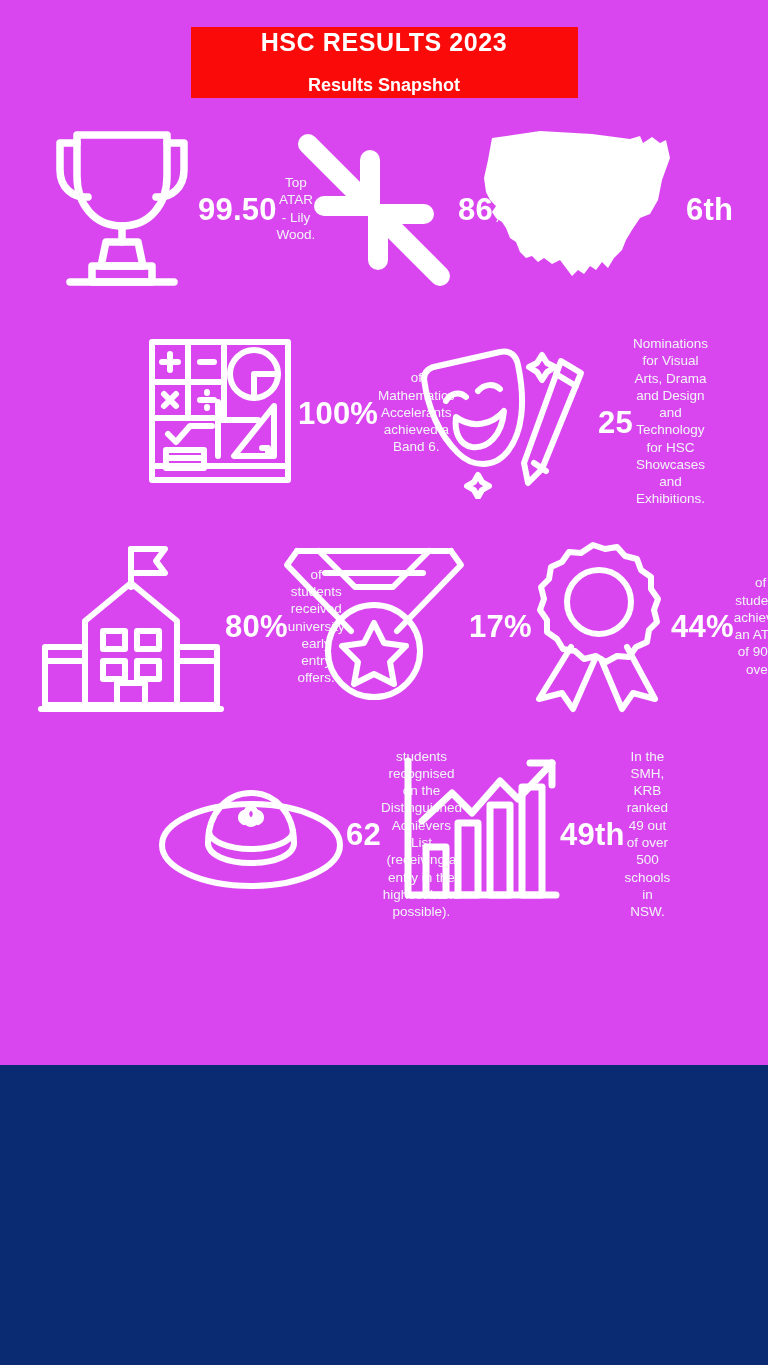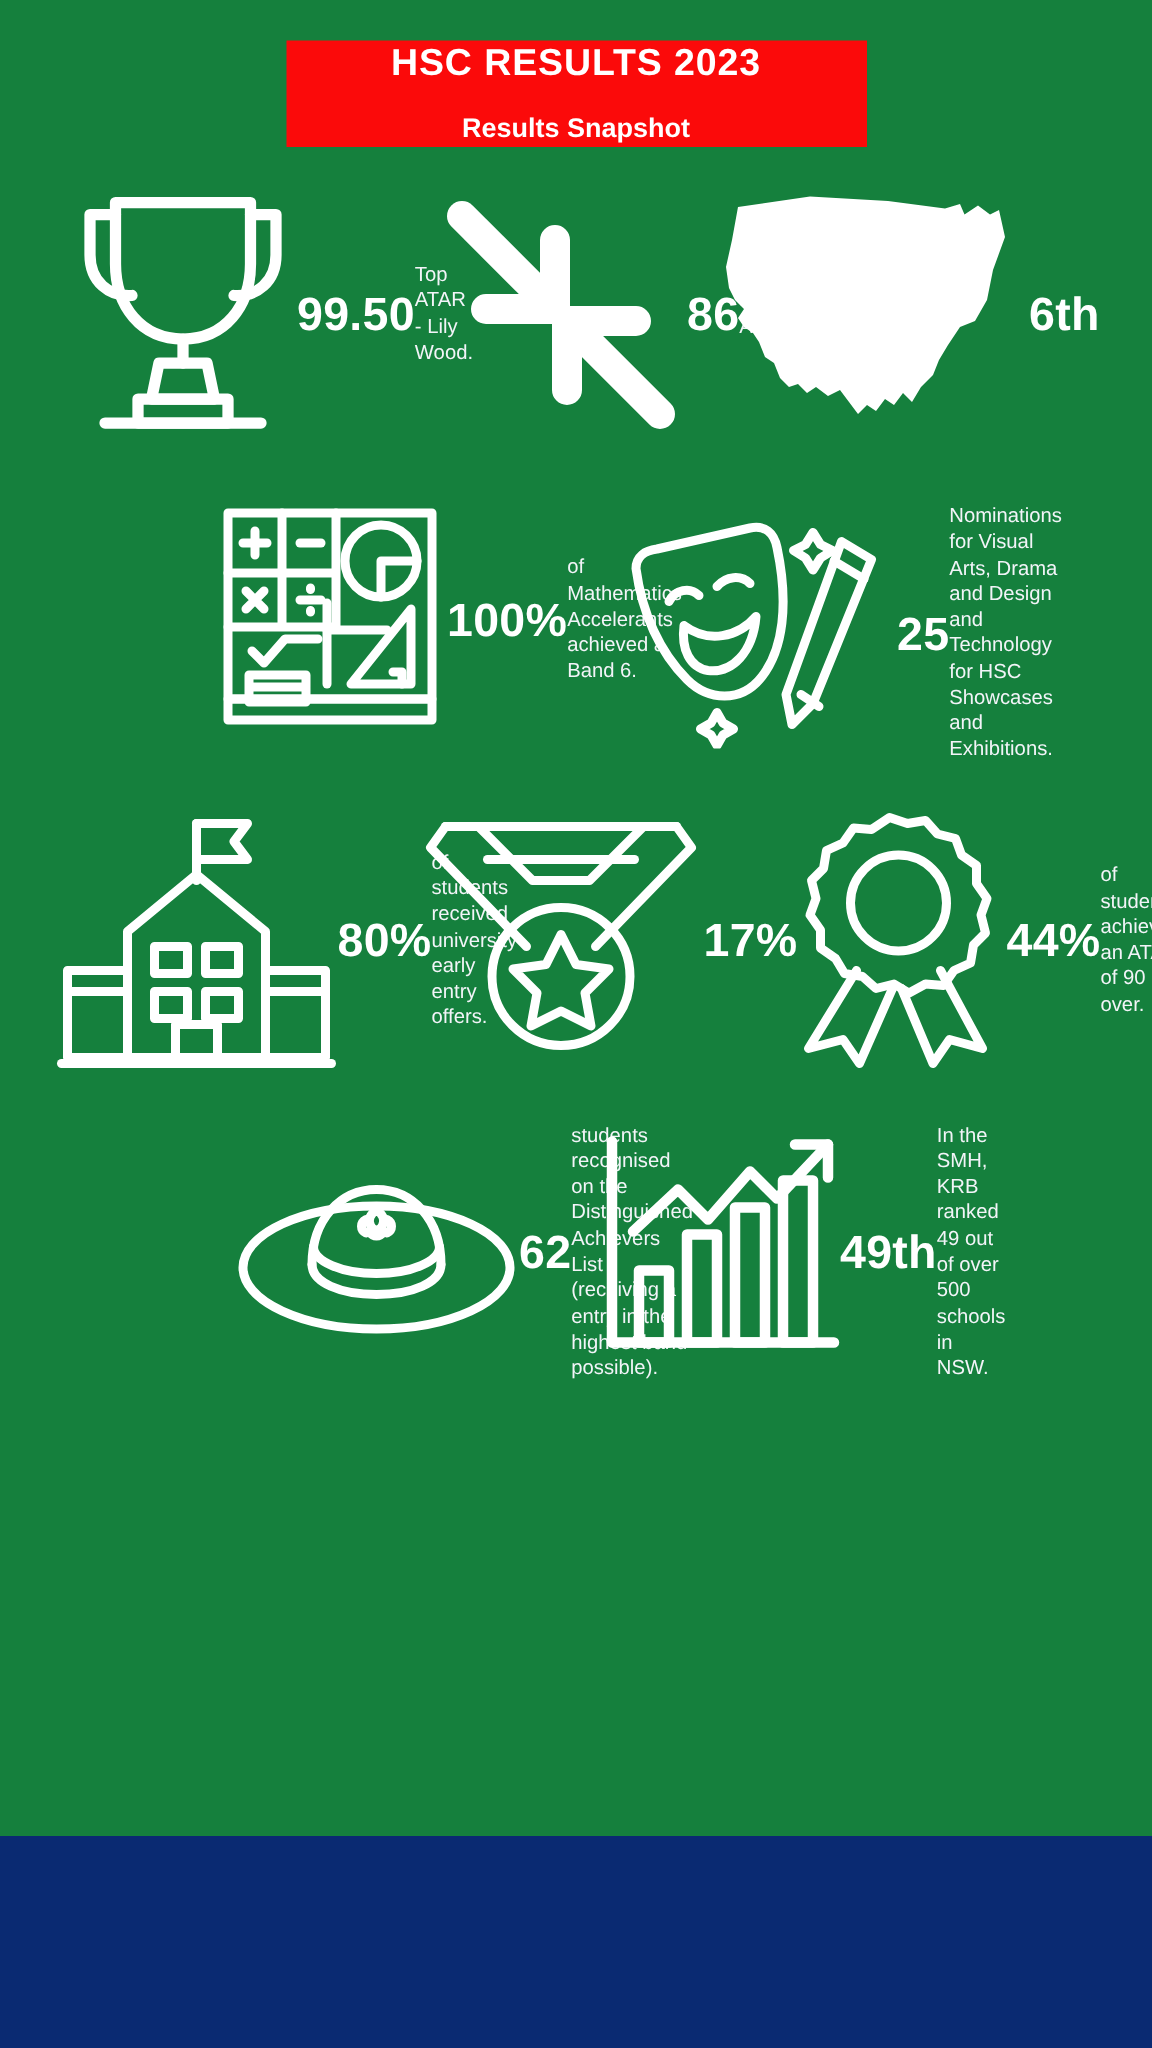--- a/index.html
+++ b/index.html
@@ -10,23 +10,23 @@
     width: 768px;
     height: 1365px;
     background: #0a2a72;
     font-family: "Liberation Sans", sans-serif;
     color: #ffffff;
     overflow: hidden;
     position: relative;
   }
   .page {
     width: 768px;
-    height: 1224px;
+    height: 1065px;
     position: relative;
-    background: #15803d;
+    background: #d946ef;
   }
 
   
   .banner-wrap {
     width: 100%;
     display: flex;
     justify-content: center;
     padding-top: 27px;
   }
   .banner {
@@ -86,20 +86,21 @@
     line-height: 1.05;
     text-align: center;
     color: #ffffff;
     letter-spacing: 0.2px;
     margin-top: 10px;
   }
   .stat-desc {
     font-size: 13.5px;
     font-weight: normal;
     line-height: 1.28;
+    text-align: center;
     color: #f2f4f8;
     margin-top: 7px;
   }
 
   
   .w-trophy { width: 244px; }
   .w-arrows { width: 190px; }
   .w-map    { width: 258px; }
   .w-math   { width: 252px; }
   .w-drama  { width: 226px; }

